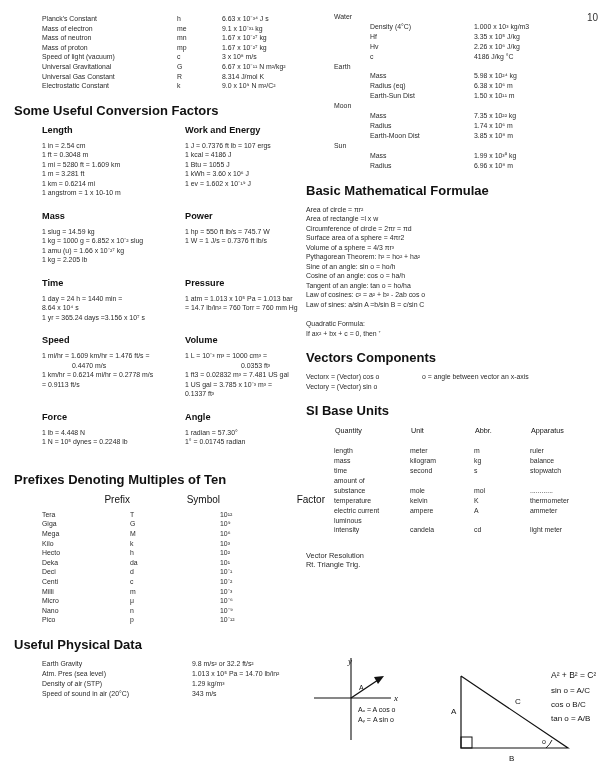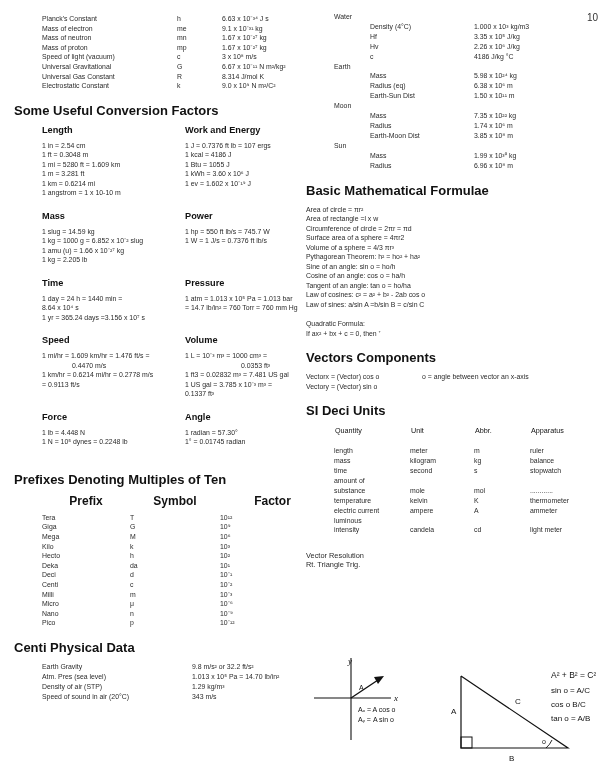--- a/index.html
+++ b/index.html
@@ -58,21 +58,21 @@
   .lines { font-size:6.9px; line-height:9.5px; color:#2a2a2a; }
   .lines div { white-space: nowrap; }
   .lines div.ind { padding-left:30px; }
   .lines div.ind2 { padding-left:56px; }
   .gap-blk { height:13px; }
 
   .prefix-table td { font-size:6.9px; line-height:9.6px; color:#2a2a2a; }
   .prefix-table td.p1 { width:88px; }
   .prefix-table td.p2 { width:90px; }
   .prefix-table th {
-    font-size:12px; font-weight:bold; text-align:center;
+    font-size:10px; font-weight:normal; text-align:right;
     padding:0 0 5px 0; color:#111;
   }
   .prefix-table th.p1 { width:88px; }
   .prefix-table th.p2 { width:90px; }
 
   .phys-table td { font-size:6.9px; line-height:10.2px; color:#2a2a2a; }
   .phys-table td.ph1 { width:150px; }
 
   
   .astro-table td { font-size:6.9px; line-height:9.9px; color:#2a2a2a; }
@@ -374,21 +374,21 @@
             <td>10⁻⁹</td>
           </tr>
           <tr>
             <td class="p1">Pico</td>
             <td class="p2">p</td>
             <td>10⁻¹²</td>
           </tr>
         </tbody>
     </table>
 
-    <h2 class="section">Centi Physical Data</h2>
+    <h2 class="section">Useful Physical Data</h2>
 
     <table class="phys-table">
       <tbody>
           <tr>
             <td class="ph1">Earth Gravity</td>
             <td>9.8 m/s² or 32.2 ft/s²</td>
           </tr>
           <tr>
             <td class="ph1">Atm. Pres (sea level)</td>
             <td>1.013 x 10⁵ Pa  = 14.70 lb/in²</td>
@@ -517,21 +517,21 @@
     <h2 class="section">Vectors Components</h2>
 
     <div class="vec-row">
       <div class="vcol1">
         <div>Vectorx = (Vector) cos o</div>
         <div>Vectory = (Vector) sin o</div>
       </div>
       <div>o = angle between vector an x-axis</div>
     </div>
 
-    <h2 class="section">SI Deci Units</h2>
+    <h2 class="section">SI Base Units</h2>
 
     <table class="si-table">
       <thead>
         <tr>
           <th class="s1">Quantity</th>
           <th class="s2">Unit</th>
           <th class="s3">Abbr.</th>
           <th>Apparatus</th>
         </tr>
       </thead>

